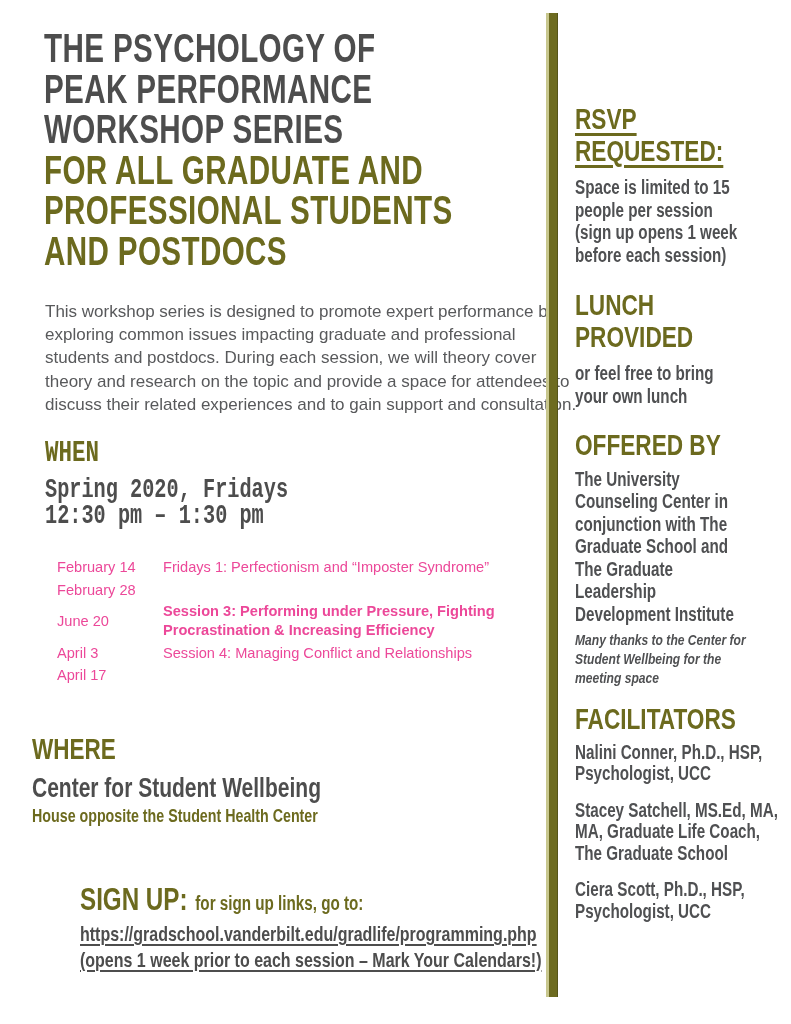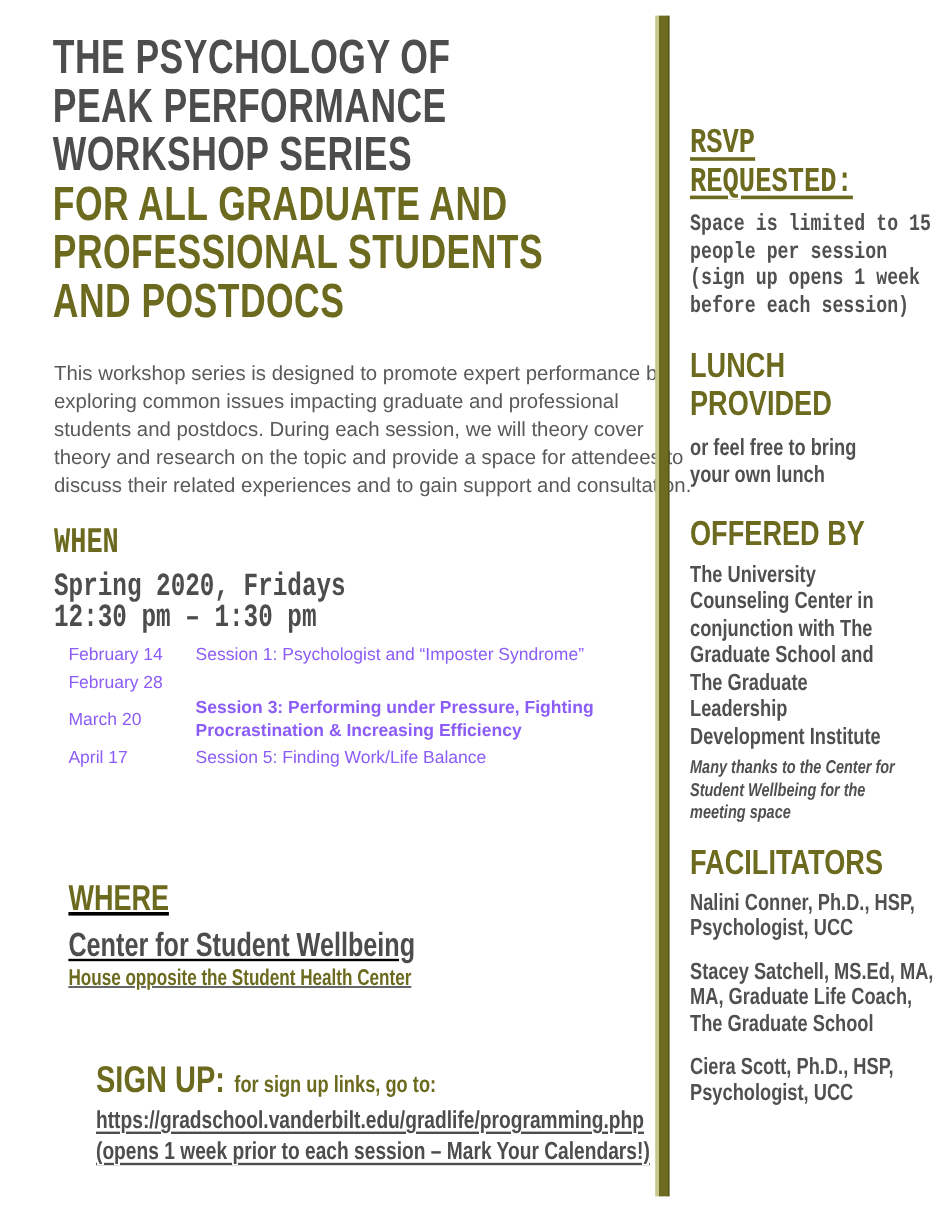--- a/index.html
+++ b/index.html
@@ -26,28 +26,28 @@
   .intro { position: absolute; left: 45px; top: 300px; color: #58595b; font-size: 17px; line-height: 23.2px; }
 
   
   .when { position: absolute; left: 45px; top: 437px; font-family: Liberation Mono, monospace; }
   .when-inner { transform: scaleX(0.75); width: 480px; }
   .sec-h { color: #6c6a1e; font-size: 30px; line-height: 32px; }
   .when-sub { color: #4d4d4d; font-size: 27px; line-height: 25.5px; }
   .when-sub-wrap { margin-top: 9px; }
 
   
-  .schedule { position: absolute; left: 57px; top: 536px; color: #8b5cf6; font-size: 14.6px; }
+  .schedule { position: absolute; left: 57px; top: 557px; color: #ec4899; font-size: 14.6px; }
   .srow { display: flex; align-items: center; margin-bottom: 2.5px; }
   .sdate { width: 106px; flex: none; line-height: 20px; }
   .sess .sess-line { line-height: 20px; }
   .srow-multi .sess .sess-line { line-height: 19px; font-weight: bold; }
 
   
-  .where { position: absolute; left: 57px; top: 733px; text-decoration: underline; }
+  .where { position: absolute; left: 32px; top: 733px; }
   .where-inner { transform: scaleX(0.75); width: 560px; }
   .where-venue { color: #4d4d4d; font-size: 28px; line-height: 31px; margin-top: 7px; }
   .where-detail { color: #6c6a1e; font-size: 19px; line-height: 22px; margin-top: 2px; }
 
   
   .signup { position: absolute; left: 45px; top: 883px; margin-left: 35px; }
   .signup-inner { transform: scaleX(0.78); width: 630px; }
   .signup-head { display: flex; align-items: baseline; gap: 10px; color: #6c6a1e; }
   .signup-big { font-size: 31px; line-height: 33px; }
   .signup-lead { font-size: 19.5px; }
@@ -64,21 +64,21 @@
   }
 
   
   .sb-sec { position: absolute; left: 575px; width: 210px; }
   .sb-inner { transform: scaleX(0.78); width: 270px; }
   .sb-h { color: #6c6a1e; font-size: 29px; line-height: 31.5px; }
   .sb-h-underline { text-decoration: underline; text-decoration-thickness: 3px; text-underline-offset: 4px; }
   .sb-body { color: #4f5052; font-size: 19.5px; line-height: 22.6px; font-weight: 700; }
   .sb-gap { margin-top: 9px; }
   .sb-note { color: #4f5052; font-size: 15.5px; line-height: 19px; font-style: italic; font-weight: 700; margin-top: 4px; }
-  .sec-rsvp { top: 104px; font-family: Liberation Mono, monospace; }
+  .sec-rsvp { top: 104px; }
   .sec-lunch { top: 290px; }
   .sec-offered { top: 430px; }
   .sec-facilitators { top: 704px; }
   .person { margin-bottom: 15px; }
   .person .sb-line { line-height: 21.5px; }
 </style>
 </head>
 <body>
 
 <div class="page">
@@ -109,38 +109,41 @@
         <div class="when-sub nw">Spring 2020, Fridays</div>
         <div class="when-sub nw">12:30 pm – 1:30 pm</div>
       </div>
     </div>
   </div>
 
   <div class="schedule">
     <div class="srow">
       <div class="sdate">February 14</div>
       <div class="sess">
-          <div class="sess-line nw">Session 1: Psychologist and “Imposter Syndrome”</div>
+          <div class="sess-line nw">Fridays 1: Perfectionism and “Imposter Syndrome”</div>
         </div>
     </div>
     <div class="srow">
       <div class="sdate">February 28</div>
     </div>
     <div class="srow srow-multi">
-      <div class="sdate">March 20</div>
+      <div class="sdate">June 20</div>
       <div class="sess">
         <div class="sess-line nw">Session 3: Performing under Pressure, Fighting</div>
         <div class="sess-line nw">Procrastination &amp; Increasing Efficiency</div>
       </div>
     </div>
     <div class="srow">
+      <div class="sdate">April 3</div>
+      <div class="sess">
+          <div class="sess-line nw">Session 4: Managing Conflict and Relationships</div>
+        </div>
+    </div>
+    <div class="srow">
       <div class="sdate">April 17</div>
-      <div class="sess">
-          <div class="sess-line nw">Session 5: Finding Work/Life Balance</div>
-        </div>
     </div>
   </div>
 
   <div class="where">
     <div class="cond where-inner">
       <div class="sec-h nw">WHERE</div>
       <div class="where-venue nw">Center for Student Wellbeing</div>
       <div class="where-detail nw">House opposite the Student Health Center</div>
     </div>
   </div>

